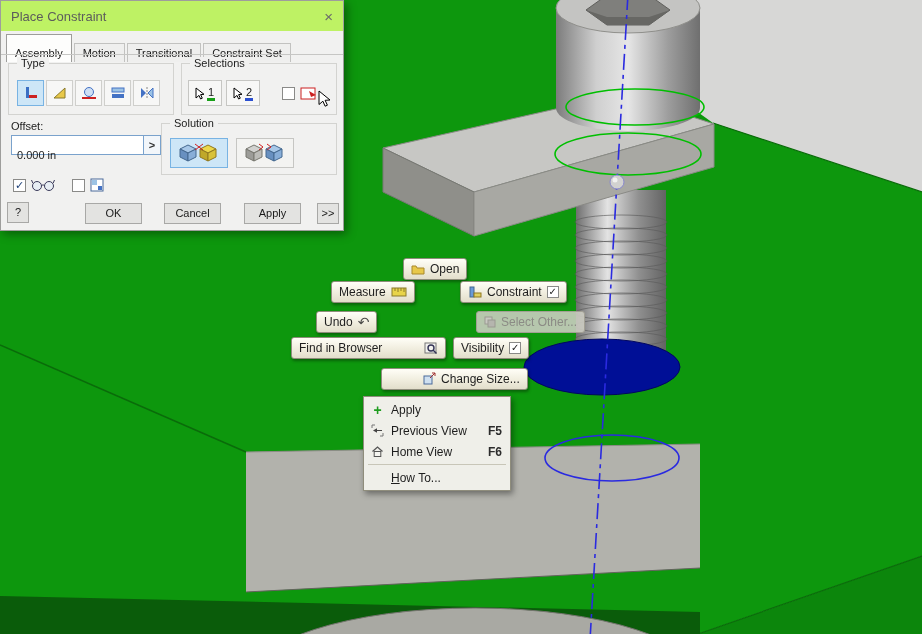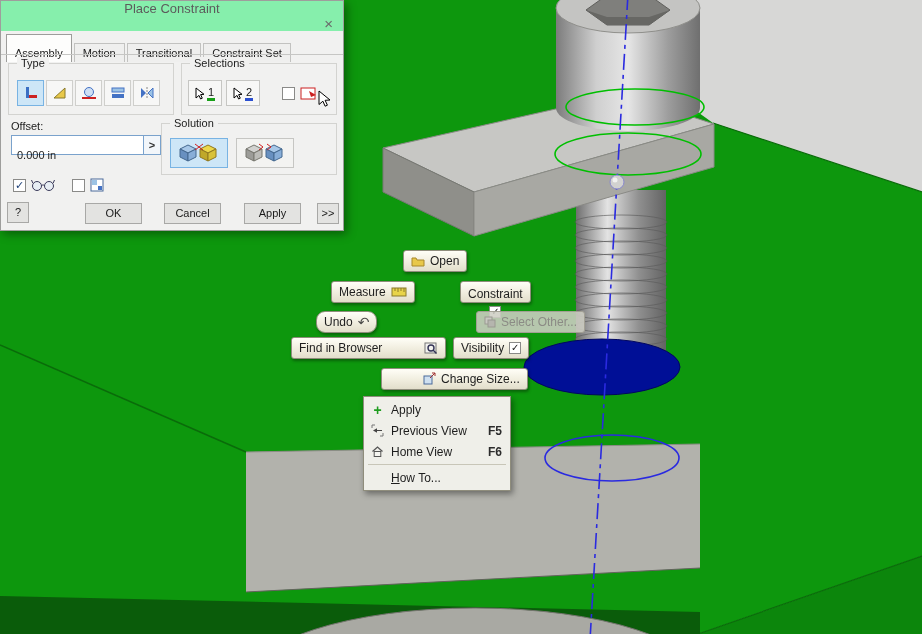--- a/index.html
+++ b/index.html
@@ -4,22 +4,22 @@
 <style>
   * { margin:0; padding:0; box-sizing:border-box; }
   body { font-family:"Liberation Sans", sans-serif; background:#fff; }
   #stage { position:relative; width:922px; height:634px; overflow:hidden; background:#d7d7d6; }
   #viewport { position:absolute; left:0; top:0; }
 
   
   #dialog { position:absolute; left:0; top:0; width:344px; height:231px;
     background:#f1f1f0; border:1px solid #9e9e9c; box-shadow:3px 3px 9px rgba(0,0,0,.38);
     font-size:11px; color:#1b1b1b; z-index:10; }
-  #titlebar { position:absolute; left:0; top:0; width:100%; height:30px; background:#86efac;
-    display:flex; align-items:center; padding:0 10px;flex-direction:column; }
+  #titlebar { position:absolute; left:0; top:0; width:100%; height:30px; background:#bef264;
+    display:flex; align-items:center; padding:0 10px; }
   #dlg-title { font-size:13px; color:#5c5c5c; }
   #close-btn { margin-left:auto; font-size:15px; color:#6a6a6a; line-height:1; }
   #tabs { position:absolute; left:5px; top:33px; display:flex; align-items:flex-end; }
   .tab { padding:3px 8px; border:1px solid #c2c2c0; border-bottom:none; background:#efefee;
     margin-right:2px; font-size:11px; white-space:nowrap; }
   .tab.active { background:#fdfdfc; border-color:#9d9d9b; padding-top:12px; }
   #page-border { position:absolute; left:0; right:0; top:53px; border-top:1px solid #c6c6c4; }
   .grp { position:absolute; border:1px solid #d3d3d0;text-decoration:underline; }
   .grp .legend { position:absolute; top:-7px; left:8px; padding:0 4px; background:#f1f1f0; font-size:11px; }
   .tool-btn { display:inline-flex; align-items:center; justify-content:center;
@@ -273,45 +273,45 @@
       </svg>
     </div>
 
     <span class="win-btn" style="left:6px; top:201px; width:22px;">?</span>
     <span class="win-btn" style="left:84px; top:202px; width:57px;">OK</span>
     <span class="win-btn" style="left:163px; top:202px; width:57px;">Cancel</span>
     <span class="win-btn" style="left:243px; top:202px; width:57px;">Apply</span>
     <span class="win-btn" style="left:316px; top:202px; width:22px;">&gt;&gt;</span>
   </div>
 
-  <span class="mbtn" style="left:403px; top:250px;">
+  <span class="mbtn" style="left:403px; top:258px;">
     <svg width="14" height="12">
       <path d="M1,3 L5,3 L6,5 L13,5 L13,11 L1,11 Z" fill="#e8c84a" stroke="#a8882a"></path>
     </svg>
     <span>Open</span>
   </span>
 
   <span class="mbtn" style="left:331px; top:281px;">
     <span>Measure</span>
     <svg width="16" height="10">
       <rect x="1" y="1" width="14" height="8" fill="#e8d44a" stroke="#8a7a2a"></rect>
       <path d="M4,1 V4 M7,1 V5 M10,1 V4 M13,1 V5" stroke="#8a7a2a"></path>
     </svg>
   </span>
 
-  <span class="mbtn" style="left:460px; top:281px;flex-direction:column;">
+  <span class="mbtn" style="left:460px; top:281px;">
     <svg width="14" height="14">
       <rect x="2" y="2" width="4" height="10" fill="#6a9ad8" stroke="#44688f"></rect>
       <rect x="6" y="8" width="7" height="4" fill="#e0d060" stroke="#907820"></rect>
     </svg>
     <span>Constraint</span>
     <span class="mcheck">✓</span>
   </span>
 
-  <span class="mbtn" style="left:316px; top:311px;border-radius:9px;">
+  <span class="mbtn" style="left:316px; top:311px;">
     <span>Undo</span>
     <span class="undo-icon">↶</span>
   </span>
 
   <span class="mbtn disabled" style="left:476px; top:311px;">
     <svg width="12" height="12">
       <rect x="1" y="1" width="7" height="7" fill="#c9c9c2" stroke="#9a9a92"></rect>
       <rect x="4" y="4" width="7" height="7" fill="#b5b5ae" stroke="#9a9a92"></rect>
     </svg>
     <span>Select Other...</span>

